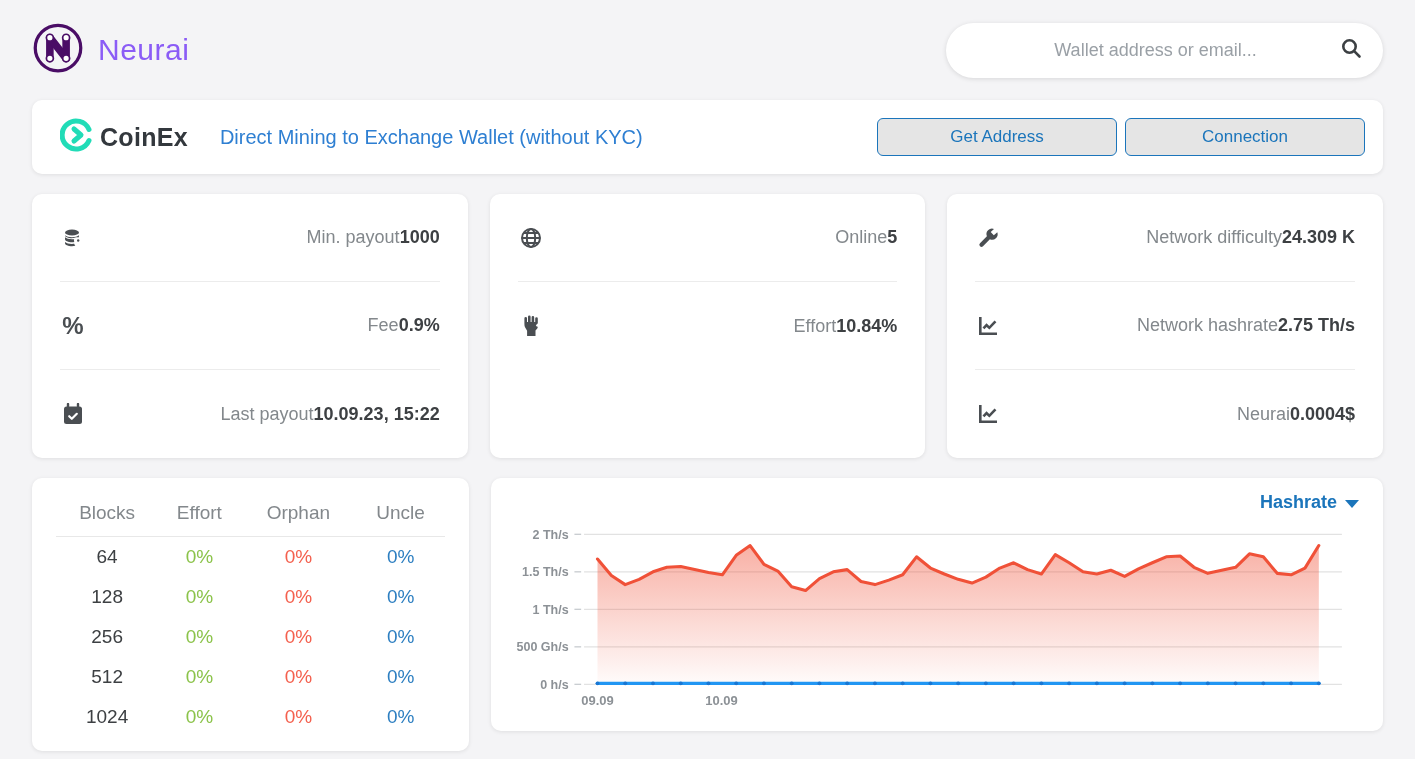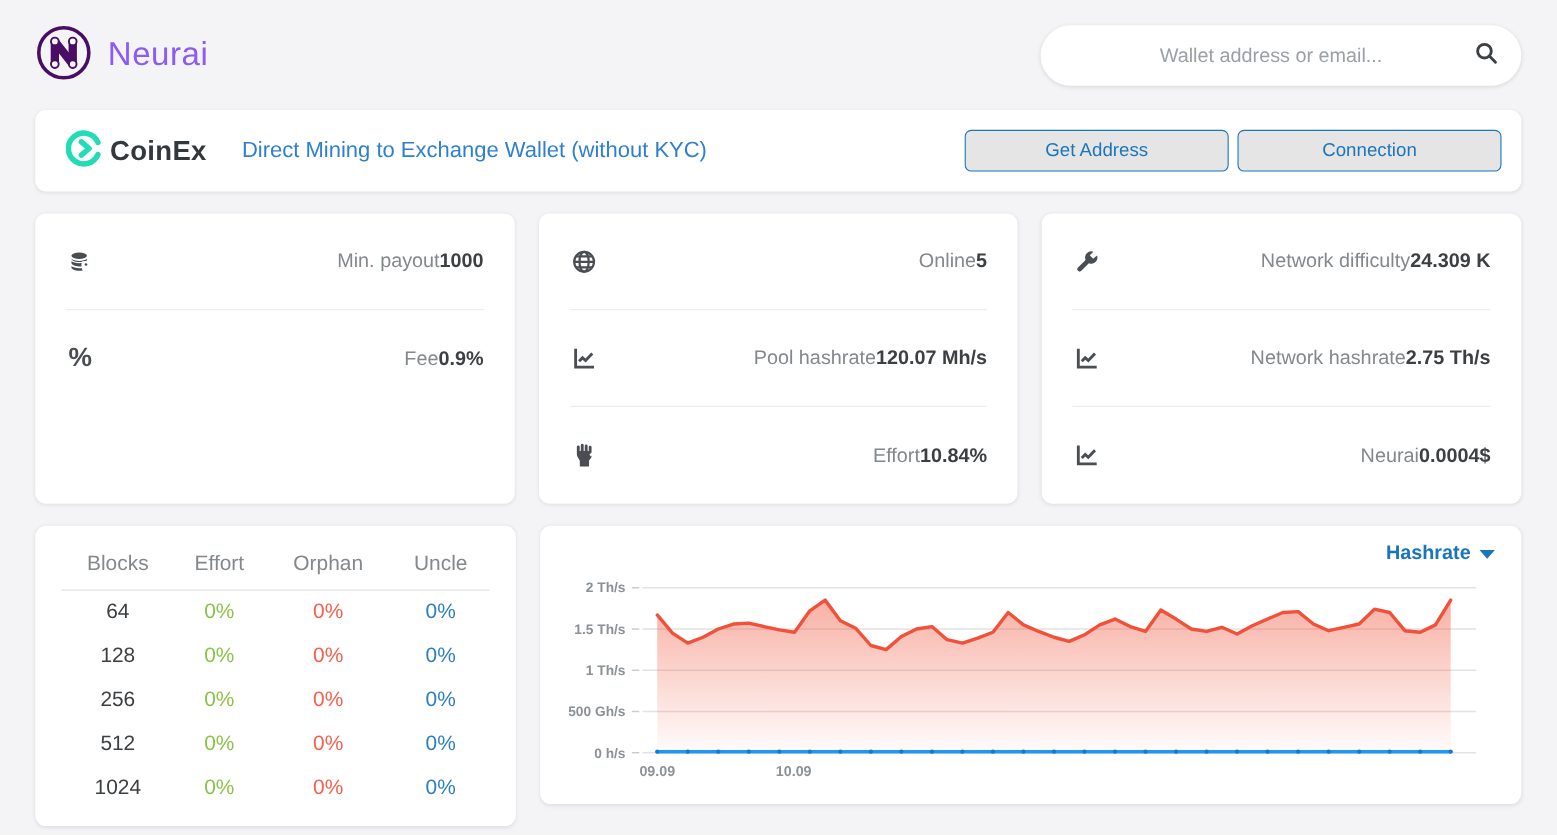--- a/index.html
+++ b/index.html
@@ -139,44 +139,45 @@
           </svg>
         </span>
         <span class="stat-label">Min. payout</span>
         <span class="stat-value">1000</span>
       </div>
       <div class="stat-line">
         <span class="stat-icon" style="font-size:24px;font-weight:700;color:#4a4e52;">%</span>
         <span class="stat-label">Fee</span>
         <span class="stat-value">0.9%</span>
       </div>
+      <div class="stat-line">
+        <span class="stat-icon">
+          <svg width="20" height="22" viewBox="0 0 20 22" fill="#4a4e52">
+            <path d="M5 1v2.5M15 1v2.5" stroke="#4a4e52" stroke-width="2.4" stroke-linecap="round"></path>
+            <rect x="1" y="3.5" width="18" height="17.5" rx="2.5"></rect>
+            <path d="M6.2 13.2l2.6 2.6 5-5" fill="none" stroke="#fff" stroke-width="2.2" stroke-linecap="round" stroke-linejoin="round"></path>
+          </svg>
+        </span>
+        <span class="stat-label">Last payout</span>
+        <span class="stat-value">10.09.23, 15:22</span>
+      </div>
     </div>
 
     <div class="card stat-card">
       <div class="stat-line">
         <span class="stat-icon">
           <svg width="22" height="22" viewBox="0 0 22 22" fill="none" stroke="#4a4e52" stroke-width="2">
             <circle cx="11" cy="11" r="9"></circle>
             <ellipse cx="11" cy="11" rx="4.2" ry="9"></ellipse>
             <line x1="2" y1="11" x2="20" y2="11"></line>
             <path d="M3.5 6h15M3.5 16h15"></path>
           </svg>
         </span>
         <span class="stat-label">Online</span>
         <span class="stat-value">5</span>
-      </div>
-      <div class="stat-line">
-        <span class="stat-icon">
-          <svg width="22" height="22" viewBox="0 0 22 22" fill="#4a4e52">
-            <path d="M2 2h2.6v15.4H20V20H2z"></path>
-            <path d="M5.5 12.5l4-4.2 2.8 2.6 5.2-5.4 1.9 1.8-7 7.3-2.8-2.6-2.2 2.3z"></path>
-          </svg>
-        </span>
-        <span class="stat-label">Pool hashrate</span>
-        <span class="stat-value">120.07 Mh/s</span>
       </div>
       <div class="stat-line">
         <span class="stat-icon">
           <svg width="20" height="22" viewBox="0 0 20 22" fill="#4a4e52">
             <path d="M3.4 8.5V3.2a1.3 1.3 0 0 1 2.6 0V7h1V1.8a1.3 1.3 0 0 1 2.6 0V7h1V2.4a1.3 1.3 0 0 1 2.6 0V7h1V3.6a1.3 1.3 0 0 1 2.6 0v7.9c0 .9-.2 1.6-.7 2.2l-1.6 1.9v5.4H6.1v-5.2L3.9 12c-.4-.9-.5-2-.5-3.5z"></path>
             <path d="M14.8 10.2l3-2.6 1.4 1.7-3 2.6z" fill="#fff"></path>
           </svg>
         </span>
         <span class="stat-label">Effort</span>
         <span class="stat-value">10.84%</span>

